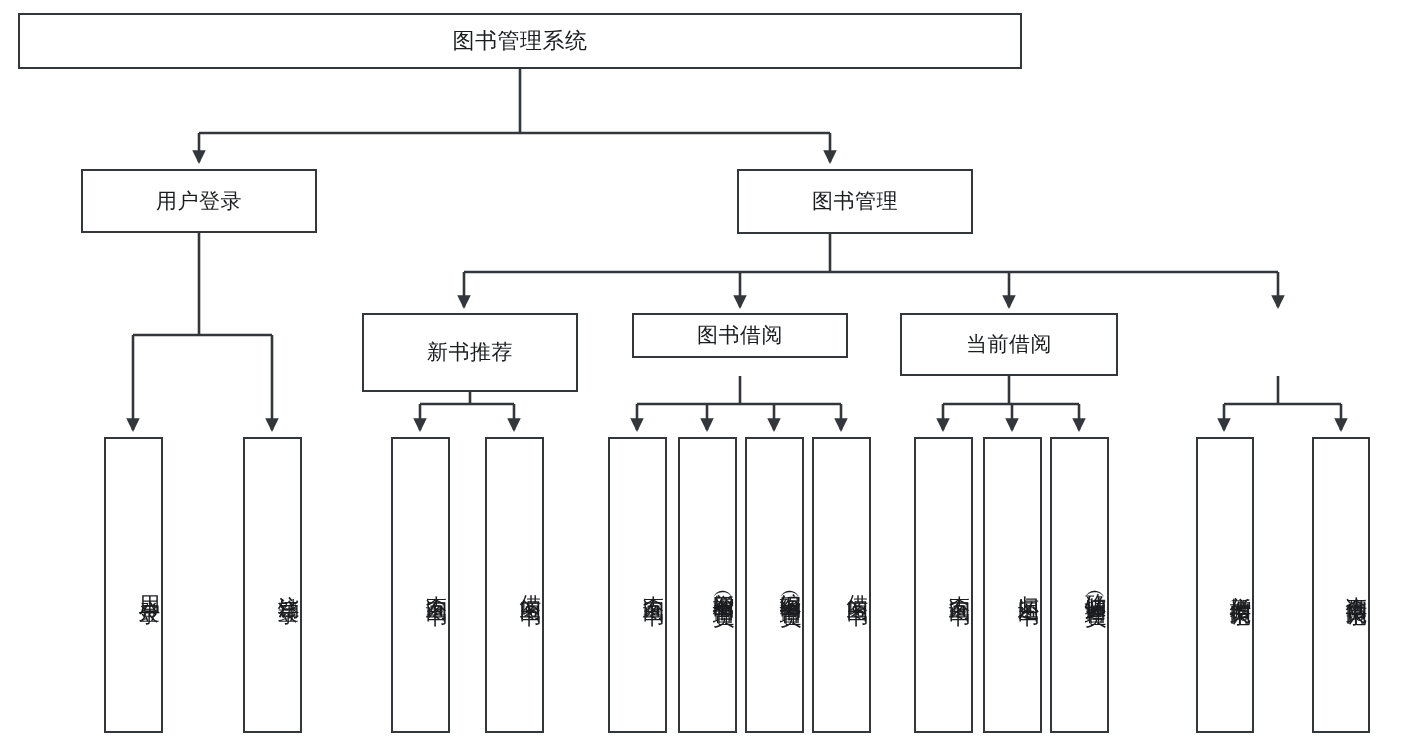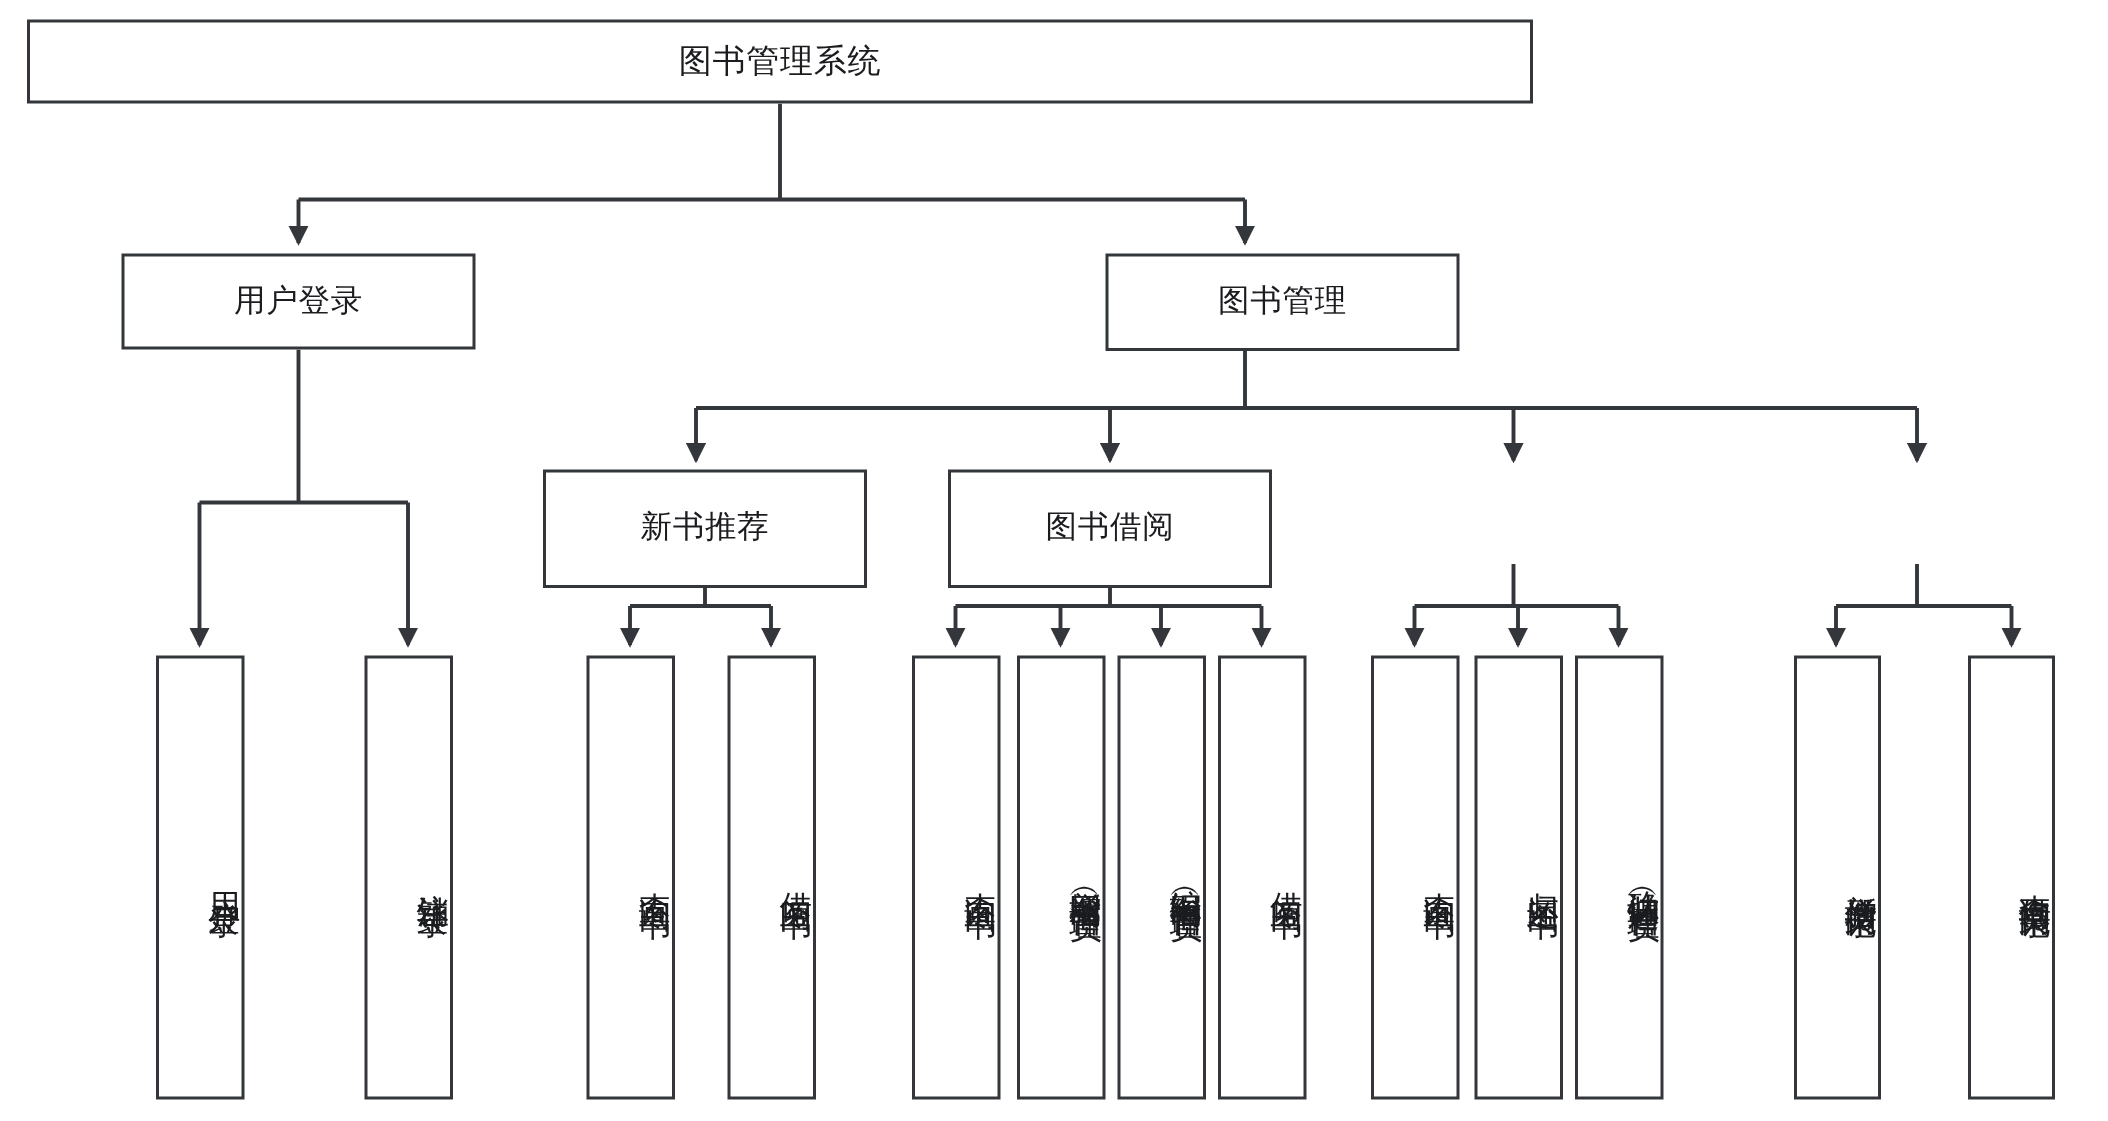--- a/index.html
+++ b/index.html
@@ -123,21 +123,22 @@
       <path d="M 1341 404 L 1341 430" marker-end="url(#arrow)"></path>
     </g>
   </svg>
 
   <div class="node h root" style="left:18px; top:13px; width:1004px; height:56px;text-align:center;">图书管理系统</div>
 
   <div class="node h" style="left:81px; top:169px; width:236px; height:64px;">用户登录</div>
   <div class="node h" style="left:711px; top:169px; width:236px; height:65px;margin-left:26px;">图书管理</div>
 
   <div class="node h" style="left:362px; top:313px; width:216px; height:79px;">新书推荐</div>
-  <div class="node h" style="left:632px; top:313px; width:216px; height:79px;">图书借阅</div>
+  <div class="node h" style="left:632px; top:313px; width:216px; height:45px;">图书借阅</div>
+  <div class="node h" style="left:900px; top:313px; width:218px; height:63px;">当前借阅</div>
 
   <div class="node v" style="left:104px; top:437px; width:59px; height:296px;">用户登录</div>
   <div class="node v" style="left:243px; top:437px; width:59px; height:296px;">注销登录</div>
 
   <div class="node v" style="left:391px; top:437px; width:59px; height:296px;">查询图书</div>
   <div class="node v" style="left:485px; top:437px; width:59px; height:296px;">借阅图书</div>
 
   <div class="node v" style="left:608px; top:437px; width:59px; height:296px;">查询图书</div>
   <div class="node v tall" style="left:678px; top:437px; width:59px; height:296px;">新增图书（管理员）</div>
   <div class="node v tall" style="left:745px; top:437px; width:59px; height:296px;">编辑图书（管理员）</div>

